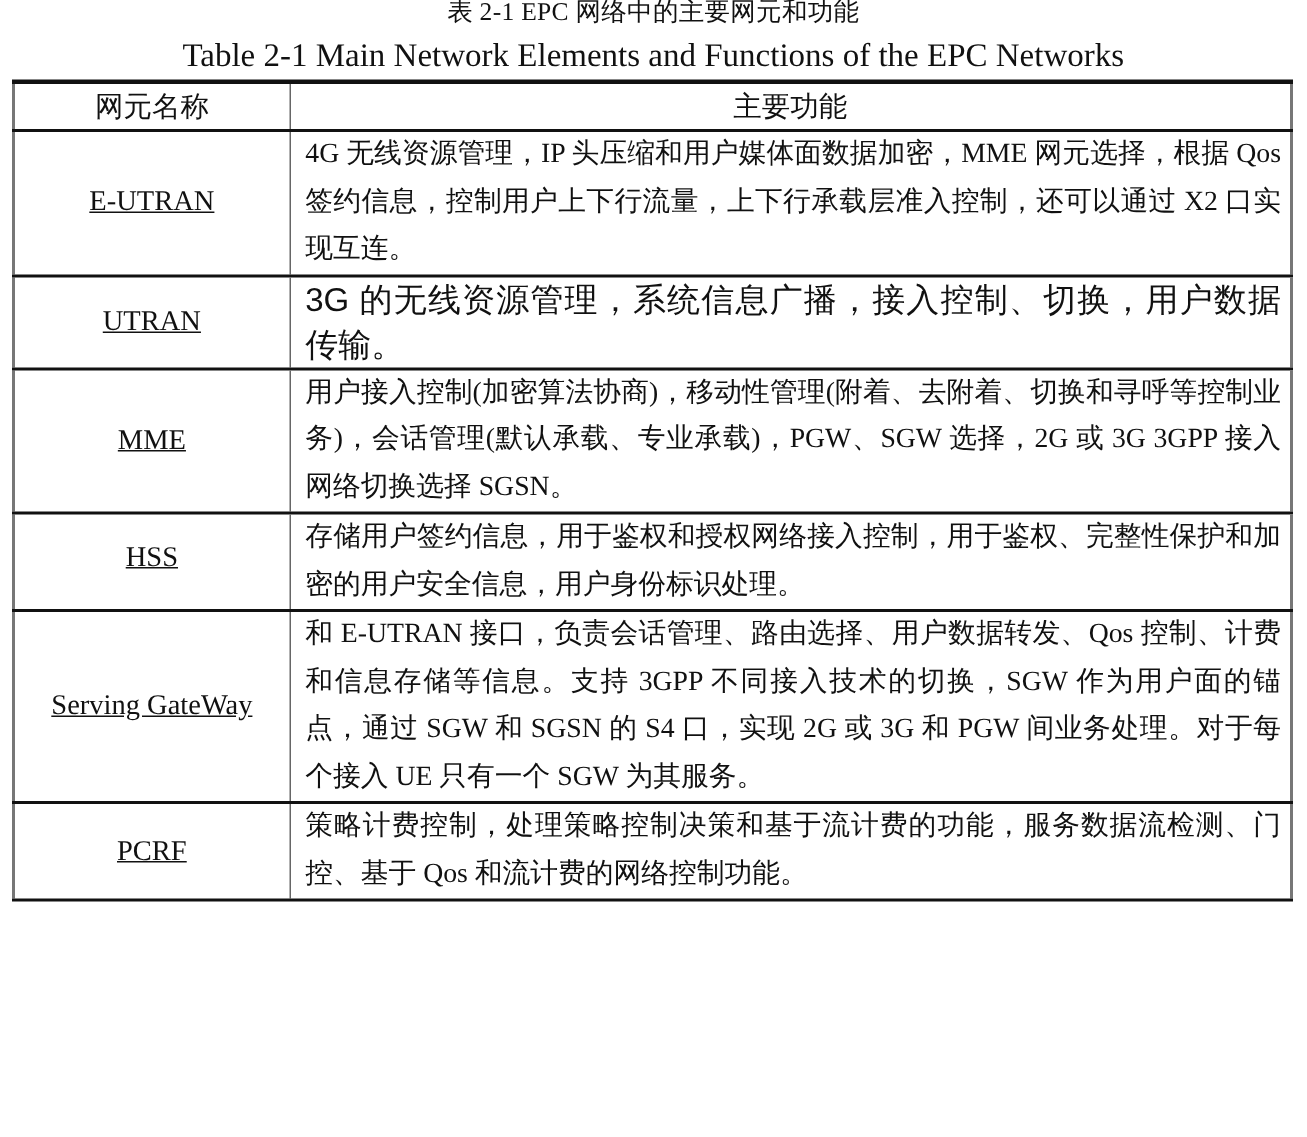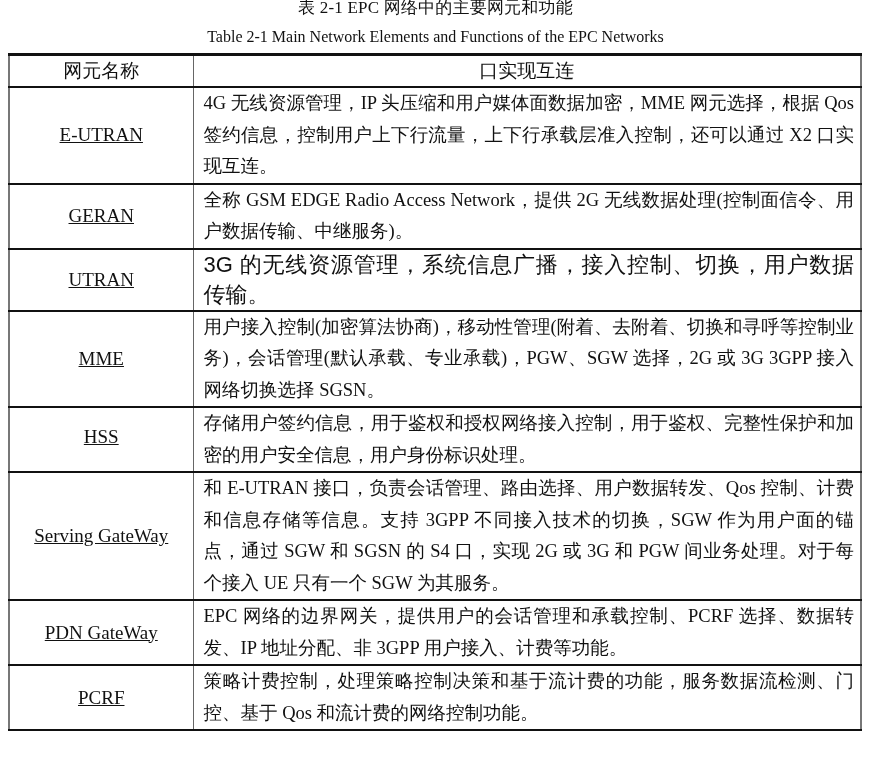--- a/index.html
+++ b/index.html
@@ -1,21 +1,21 @@
 <!DOCTYPE html>
 <html><head>
 <meta charset="utf-8">
 <style>
   html, body { margin:0; padding:0; background:#ffffff; }
   body { width:871px; height:758px; overflow:hidden; position:relative;
          font-family:"Liberation Serif","DejaVu Serif",serif; color:#111; }
   .cap1 { position:absolute; left:0; top:0; width:871px; text-align:center;
           font-size:17px; line-height:20px; top:-2px; letter-spacing:0.2px; }
   .cap2 { position:absolute; left:0; top:26px; width:871px; text-align:center;
-          font-size:16px; line-height:22px; }
+          font-size:22px; line-height:22px; }
   table { position:absolute; left:8px; top:53px; width:852px;
           border-collapse:collapse; table-layout:fixed; }
   col.c1 { width:184px; } col.c2 { width:668px; }
   table { border-left:2px solid #777; border-right:2px solid #777; }
   td, th { border-top:1px solid #222; border-bottom:1px solid #222; padding:0;text-align:center; }
   th { font-weight:normal; font-size:19px; height:30px; border-top:3px solid #111; border-bottom:2px solid #111; }
   td.name { text-align:center; font-size:19px; border-right:1px solid #666; vertical-align:middle;text-decoration:underline; }
   th.h1 { border-right:1px solid #666; }
   td.desc { font-size:18.5px; line-height:31.5px; padding:0 6px 0 10px; text-align:justify; vertical-align:top;margin-left:48px; }
   tr.thick td { border-top:2px solid #111; }
@@ -29,50 +29,42 @@
 <div class="cap2">Table 2-1 Main Network Elements and Functions of the EPC Networks</div>
 
 <table>
   <colgroup>
       <col class="c1">
       <col class="c2">
     </colgroup>
   <thead>
     <tr>
       <th class="h1">网元名称</th>
-      <th>口实现互连</th>
+      <th>主要功能</th>
     </tr>
   </thead>
   <tbody>
     <tr style="height:95px">
       <td class="name">E-UTRAN</td>
       <td class="desc">4G 无线资源管理，IP 头压缩和用户媒体面数据加密，MME 网元选择，根据 Qos 签约信息，控制用户上下行流量，上下行承载层准入控制，还可以通过 X2 口实现互连。</td>
-    </tr>
-    <tr class="thick" style="height:64px">
-      <td class="name">GERAN</td>
-      <td class="desc">全称 GSM EDGE Radio Access Network，提供 2G 无线数据处理(控制面信令、用户数据传输、中继服务)。</td>
     </tr>
     <tr class="thick" style="height:32px">
       <td class="name">UTRAN</td>
       <td class="desc" style="font-family:'Liberation Sans','DejaVu Sans',sans-serif;font-size:22px;line-height:30px;">3G 的无线资源管理，系统信息广播，接入控制、切换，用户数据传输。</td>
     </tr>
     <tr class="thick" style="height:94px">
       <td class="name">MME</td>
       <td class="desc">用户接入控制(加密算法协商)，移动性管理(附着、去附着、切换和寻呼等控制业务)，会话管理(默认承载、专业承载)，PGW、SGW 选择，2G 或 3G 3GPP 接入网络切换选择 SGSN。</td>
     </tr>
     <tr class="thick hss" style="height:62px">
       <td class="name">HSS</td>
       <td class="desc">存储用户签约信息，用于鉴权和授权网络接入控制，用于鉴权、完整性保护和加密的用户安全信息，用户身份标识处理。</td>
     </tr>
     <tr class="thick" style="height:128px">
       <td class="name">Serving GateWay</td>
       <td class="desc">和 E-UTRAN 接口，负责会话管理、路由选择、用户数据转发、Qos 控制、计费和信息存储等信息。支持 3GPP 不同接入技术的切换，SGW 作为用户面的锚点，通过 SGW 和 SGSN 的 S4 口，实现 2G 或 3G 和 PGW 间业务处理。对于每个接入 UE 只有一个 SGW 为其服务。</td>
     </tr>
-    <tr class="thick" style="height:63px">
-      <td class="name">PDN GateWay</td>
-      <td class="desc">EPC 网络的边界网关，提供用户的会话管理和承载控制、PCRF 选择、数据转发、IP 地址分配、非 3GPP 用户接入、计费等功能。</td>
-    </tr>
     <tr class="thick last" style="height:62px">
       <td class="name">PCRF</td>
       <td class="desc">策略计费控制，处理策略控制决策和基于流计费的功能，服务数据流检测、门控、基于 Qos 和流计费的网络控制功能。</td>
     </tr>
   </tbody>
 </table>
 
 </body></html>

